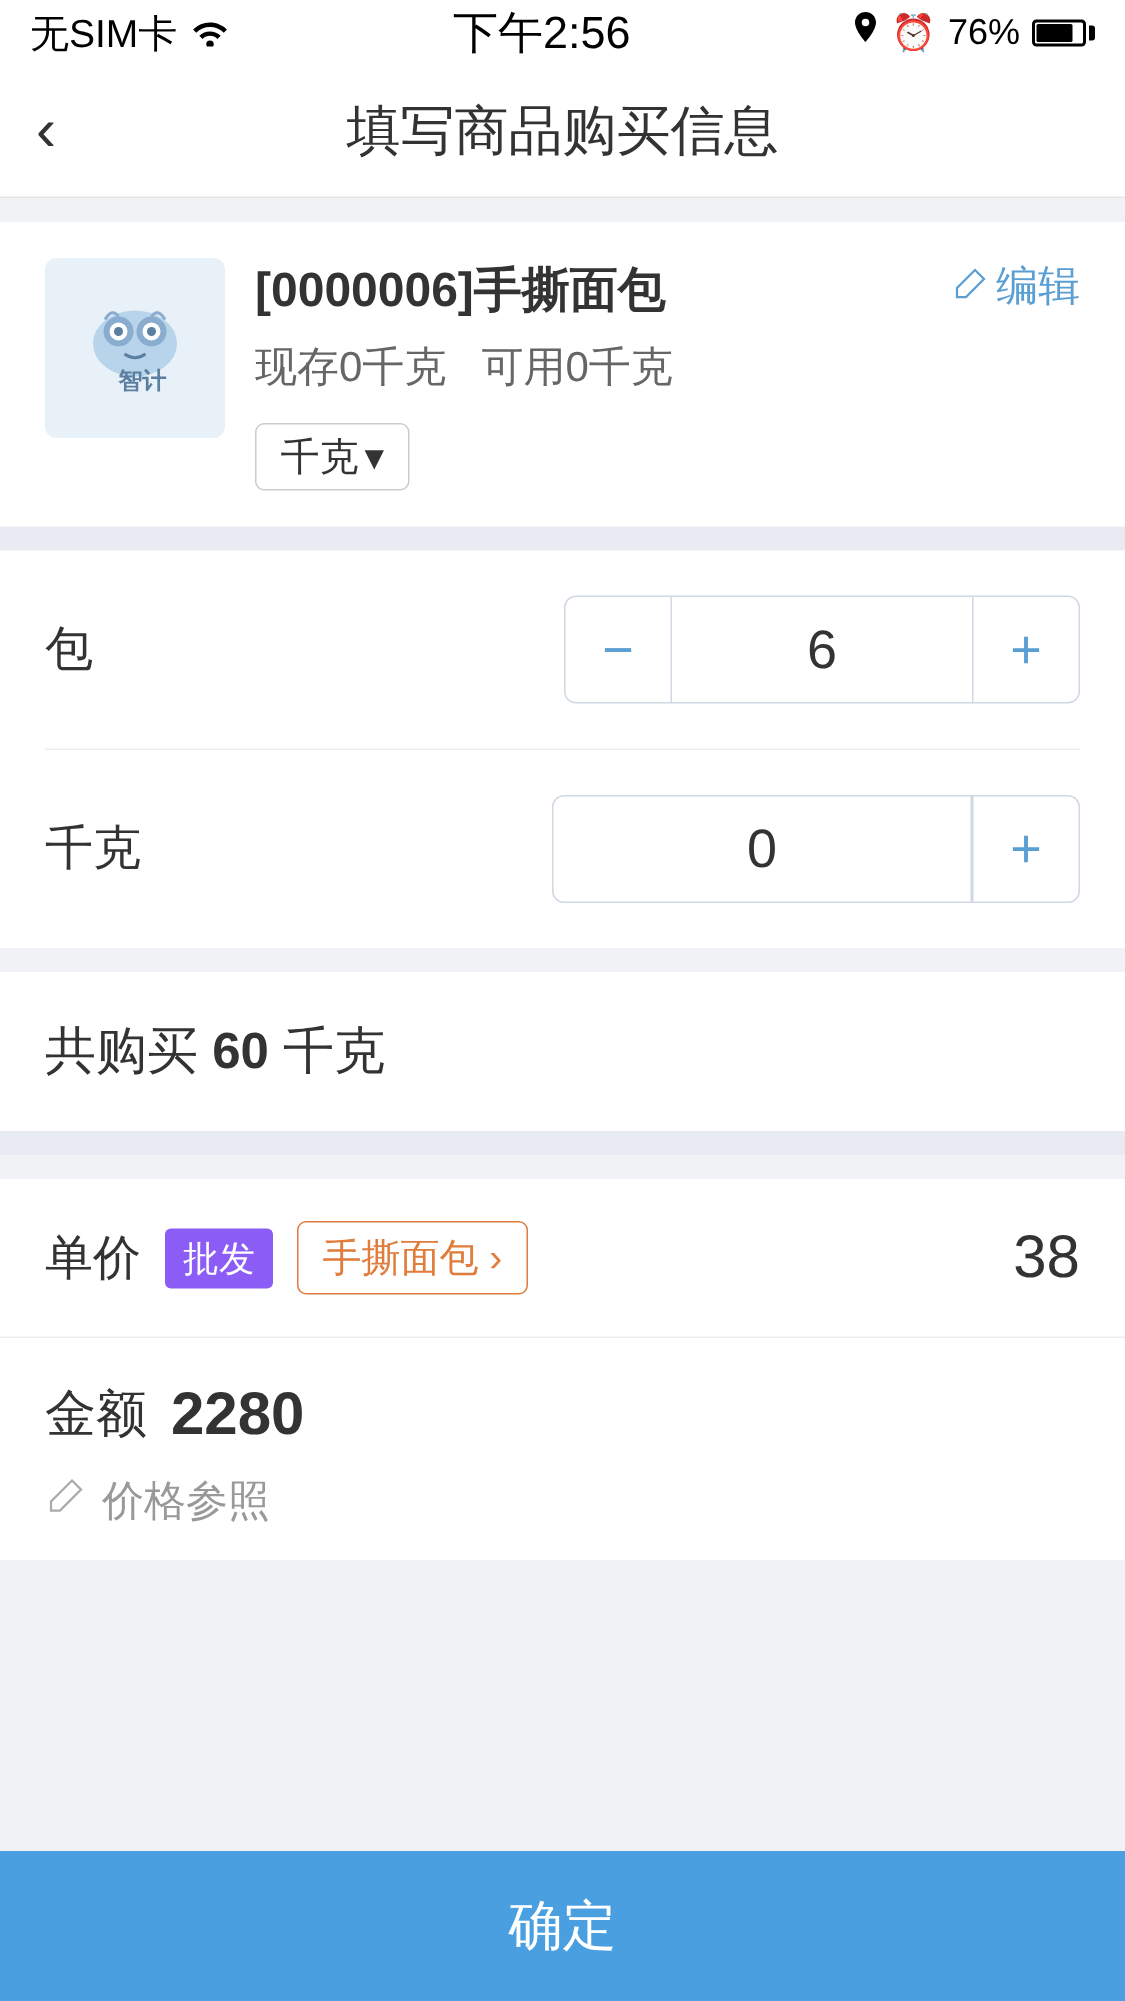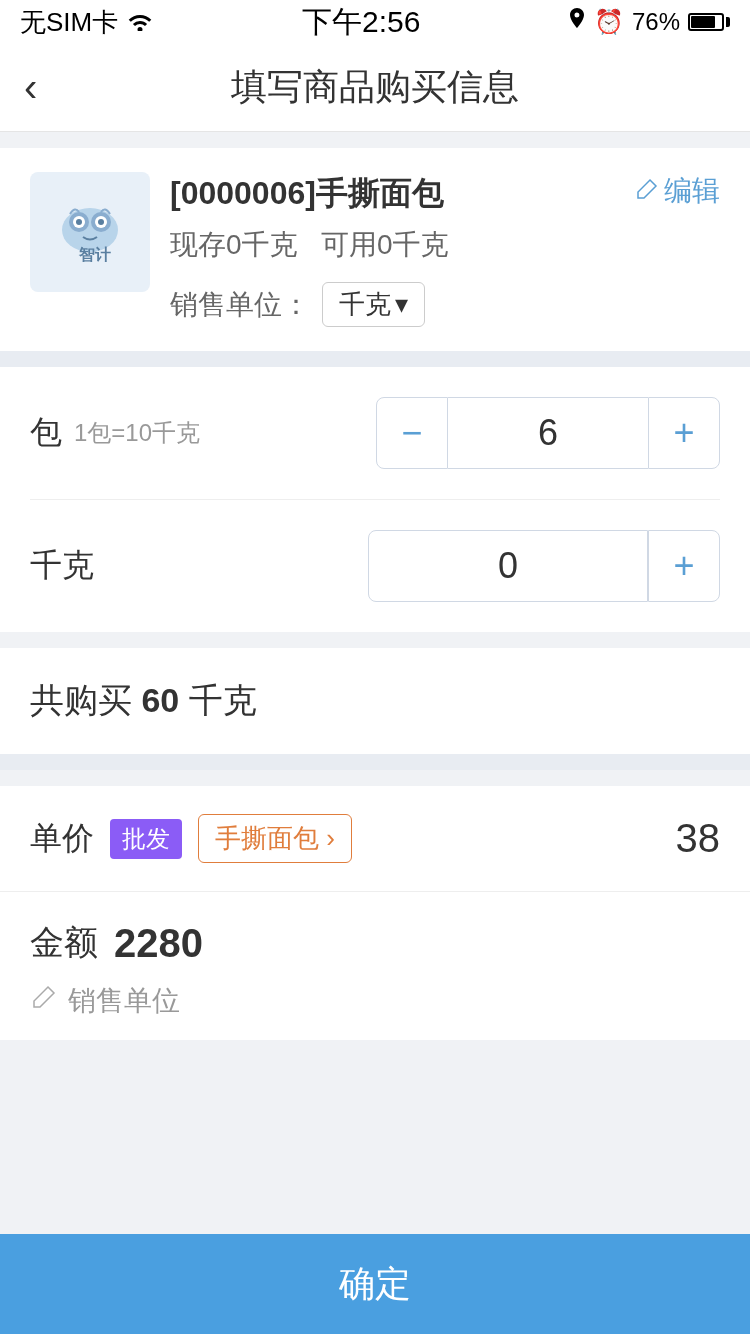--- a/index.html
+++ b/index.html
@@ -399,21 +399,20 @@
   </div>
   <div class="product-info">
     <div class="product-name">
       <span>[0000006]</span><span>手撕面包</span>
     </div>
     <div class="product-stock">
       <span>现存0千克</span>&nbsp;&nbsp;
       <span>可用0千克</span>
     </div>
     <div class="product-unit">
-      <span>销售单位：</span>
       <div class="unit-select">
         <span>千克</span>
         <span>▾</span>
       </div>
     </div>
   </div>
   <div class="edit-btn">
     <span>
       <svg width="22" height="22" viewBox="0 0 22 22">
           <path d="M14 2l6 6-12 12H2v-6L14 2z" stroke="#5a9fd4" stroke-width="1.5" fill="none"></path>
@@ -423,21 +422,20 @@
   </div>
 </div>
 
 <div class="divider"></div>
 
 <div class="qty-section">
 
   <div class="qty-row">
     <div class="qty-label">
       <span>包</span>
-      <span class="qty-hint">1包=10千克</span>
     </div>
     <div class="qty-control">
       <button class="qty-btn minus">−</button>
       <input class="qty-input" value="6" type="text" style="">
       <button class="qty-btn plus">+</button>
     </div>
   </div>
 
   <div class="qty-row">
     <div class="qty-label">
@@ -471,21 +469,21 @@
   <div class="amount-row">
     <span class="amount-label">金额</span>
     <span class="amount-value">2280</span>
   </div>
   <div class="note-row">
     <span>
       <svg width="26" height="26" viewBox="0 0 26 26">
           <path d="M18 2l6 6-14 14H4v-6L18 2z" stroke="#aaa" stroke-width="1.5" fill="none"></path>
         </svg>
     </span>
-    <span>销售单位</span>
+    <span>价格参照</span>
   </div>
 </div>
 
 <div class="empty-space"></div>
 
 <div class="bottom-btn">
   <span>确定</span>
 </div>
 
 </body></html>

